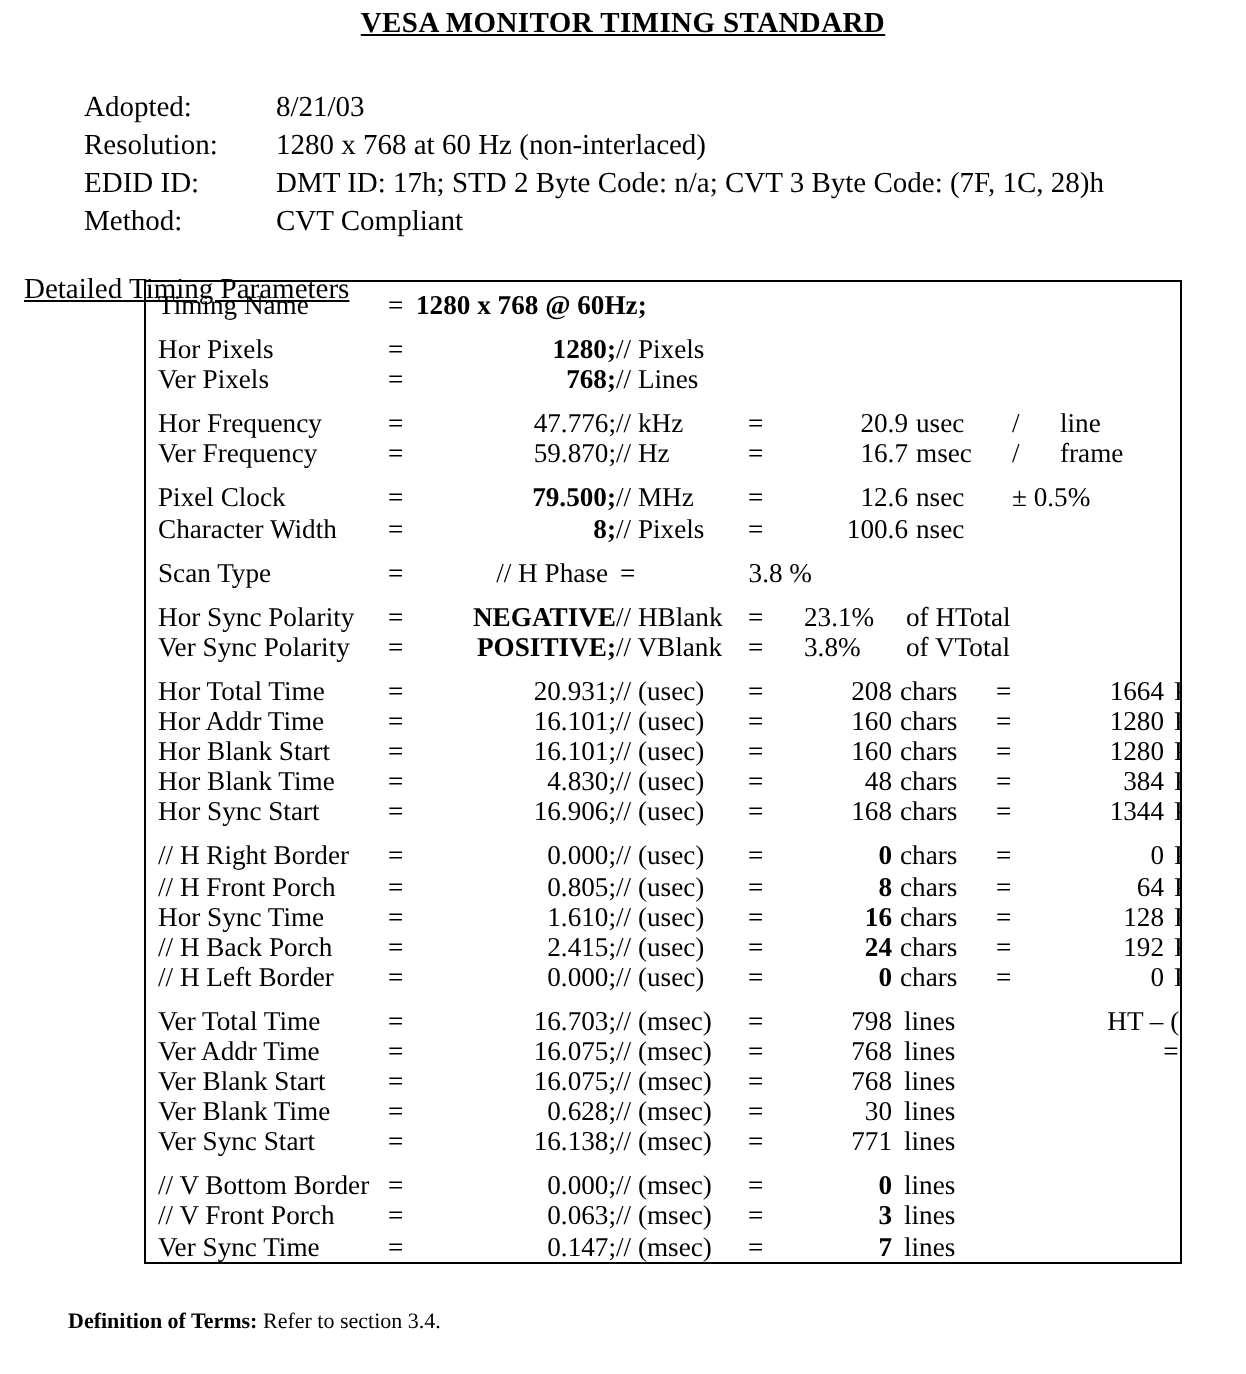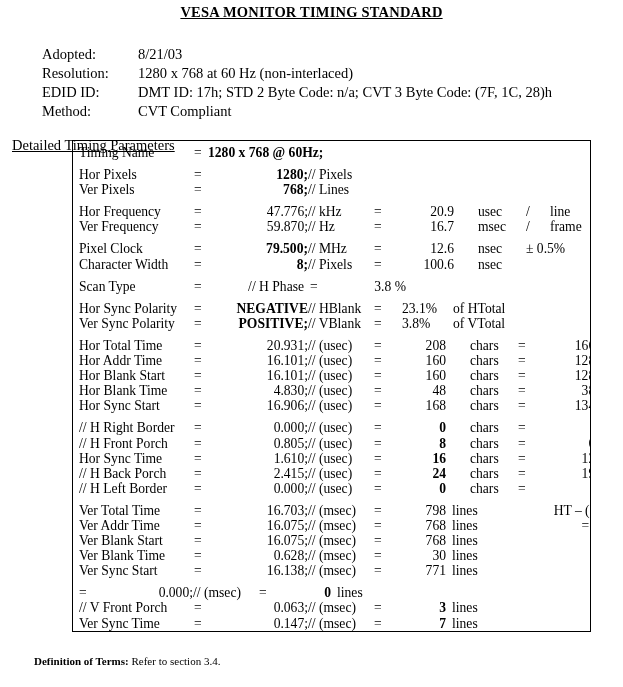--- a/index.html
+++ b/index.html
@@ -71,21 +71,21 @@
   }
   .gap { height: 7px; }
 
   .c-label  { width: 115px; flex: none; }
   .c-eq     { width: 14px;  flex: none; }
   .c-val    { width: 100px; flex: none; text-align: right; }
   .c-unit   { width: 66px;  flex: none; }
   .c-eq2    { width: 28px;  flex: none; text-align: left; }
   .c-num    { width: 52px;  flex: none; text-align: right; }
   .c-num2   { width: 44px;  flex: none; text-align: right; }
-  .c-chars  { width: 48px;  flex: none; padding-left: 24px; }
+  .c-chars  { width: 48px;  flex: none; padding-left: 4px; }
   .c-eq3    { width: 24px;  flex: none; }
   .c-px     { width: 60px;  flex: none; text-align: right; }
   .c-pxlbl  { width: 46px;  flex: none; padding-left: 5px; }
   .c-lines  { width: 46px;  flex: none; padding-left: 6px; }
   .c-tail   { flex: none; }
 
   .b { font-weight: bold; }
 
   
   .c-val-wide { width: 166px; flex: none; }
@@ -422,20 +422,21 @@
       <span class="c-eq2">=</span>
       <span class="c-num2">771</span>
       <span class="c-lines">lines</span>
     </div>
   </div>
 
   <div class="gap"></div>
 
   <div>
     <div class="trow">
+      <span class="c-label">// V Bottom Border</span>
       <span class="c-eq">=</span>
       <span class="c-val">0.000;</span>
       <span class="c-unit">// (msec)</span>
       <span class="c-eq2">=</span>
       <span class="c-num2 b">0</span>
       <span class="c-lines">lines</span>
     </div>
     <div class="trow">
       <span class="c-label">// V Front Porch</span>
       <span class="c-eq">=</span>

